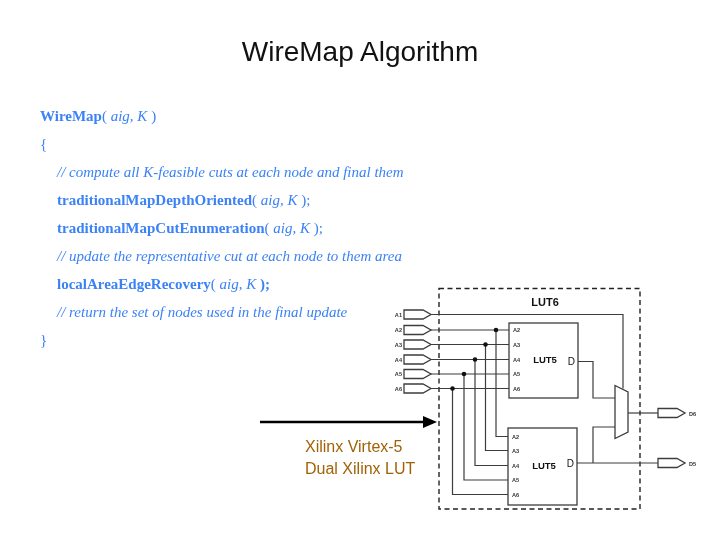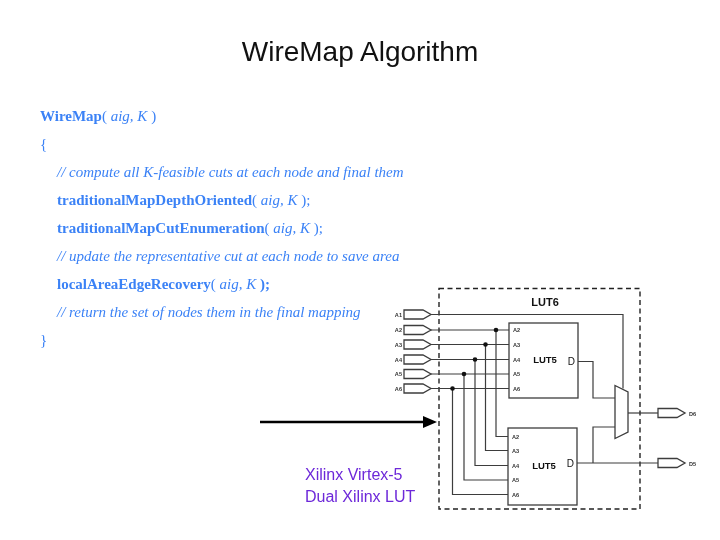--- a/index.html
+++ b/index.html
@@ -28,24 +28,24 @@
     color: #3b82f6;
     white-space: nowrap;
   }
   .code-line { height: 28px; line-height: 28px; }
   .code-line.indented { padding-left: 17px; }
   .seg-bold { font-weight: bold; }
   .seg-italic { font-style: italic; }
   .seg-normal { font-weight: normal; font-style: normal; }
   .caption {
     position: absolute;
-    left: 305px; top: 464px;
+    left: 305px; top: 436px;
     font-size: 16px;
     line-height: 22px;
-    color: #6d28d9;
+    color: #a16207;
   }
   .overlay-svg {
     position: absolute;
     left: 0; top: 0;
     width: 720px; height: 540px;
   }
   .wire { stroke: #3d3d3d; stroke-width: 1.2; fill: none; }
   .shape { stroke: #3d3d3d; stroke-width: 1.3; fill: #ffffff; }
   .dot { fill: #111111; stroke: none; }
   .tinylabel {
@@ -69,23 +69,23 @@
 <body>
 
 <h1 class="slide-title">WireMap Algorithm</h1>
 
 <div class="pseudocode">
     <div class="code-line"><span class="seg-bold">WireMap</span><span class="seg-normal">( </span><span class="seg-italic">aig, K</span><span class="seg-normal"> )</span></div>
     <div class="code-line"><span class="seg-normal">{</span></div>
     <div class="code-line indented"><span class="seg-italic">// compute all K-feasible cuts at each node and final them</span></div>
     <div class="code-line indented"><span class="seg-bold">traditionalMapDepthOriented</span><span class="seg-normal">( </span><span class="seg-italic">aig, K</span><span class="seg-normal"> );</span></div>
     <div class="code-line indented"><span class="seg-bold">traditionalMapCutEnumeration</span><span class="seg-normal">( </span><span class="seg-italic">aig, K</span><span class="seg-normal"> );</span></div>
-    <div class="code-line indented"><span class="seg-italic">// update the representative cut at each node to save area</span></div>
+    <div class="code-line indented"><span class="seg-italic">// update the representative cut at each node to them area</span></div>
     <div class="code-line indented"><span class="seg-bold">localAreaEdgeRecovery</span><span class="seg-normal">( </span><span class="seg-italic">aig, K</span><span class="seg-bold"> );</span></div>
-    <div class="code-line indented"><span class="seg-italic">// return the set of nodes them in the final mapping</span></div>
+    <div class="code-line indented"><span class="seg-italic">// return the set of nodes used in the final update</span></div>
     <div class="code-line"><span class="seg-normal">}</span></div>
   </div>
 
 <div class="caption">
   <div>Xilinx Virtex-5</div>
   <div>Dual Xilinx LUT</div>
 </div>
 
 <svg class="overlay-svg" viewBox="0 0 720 540">
 

